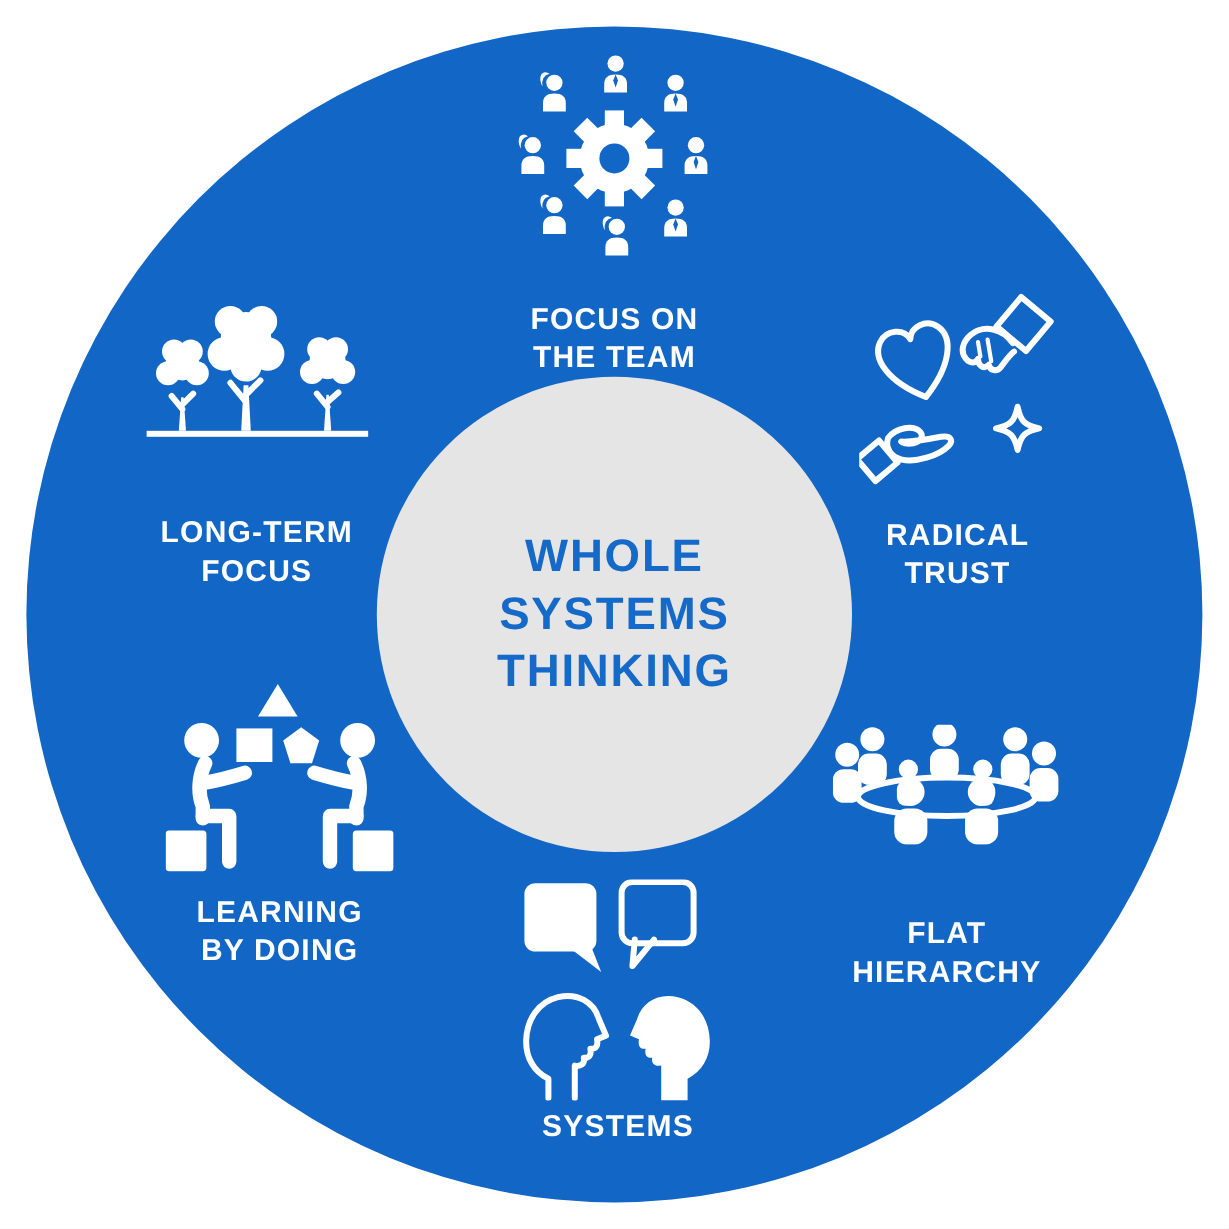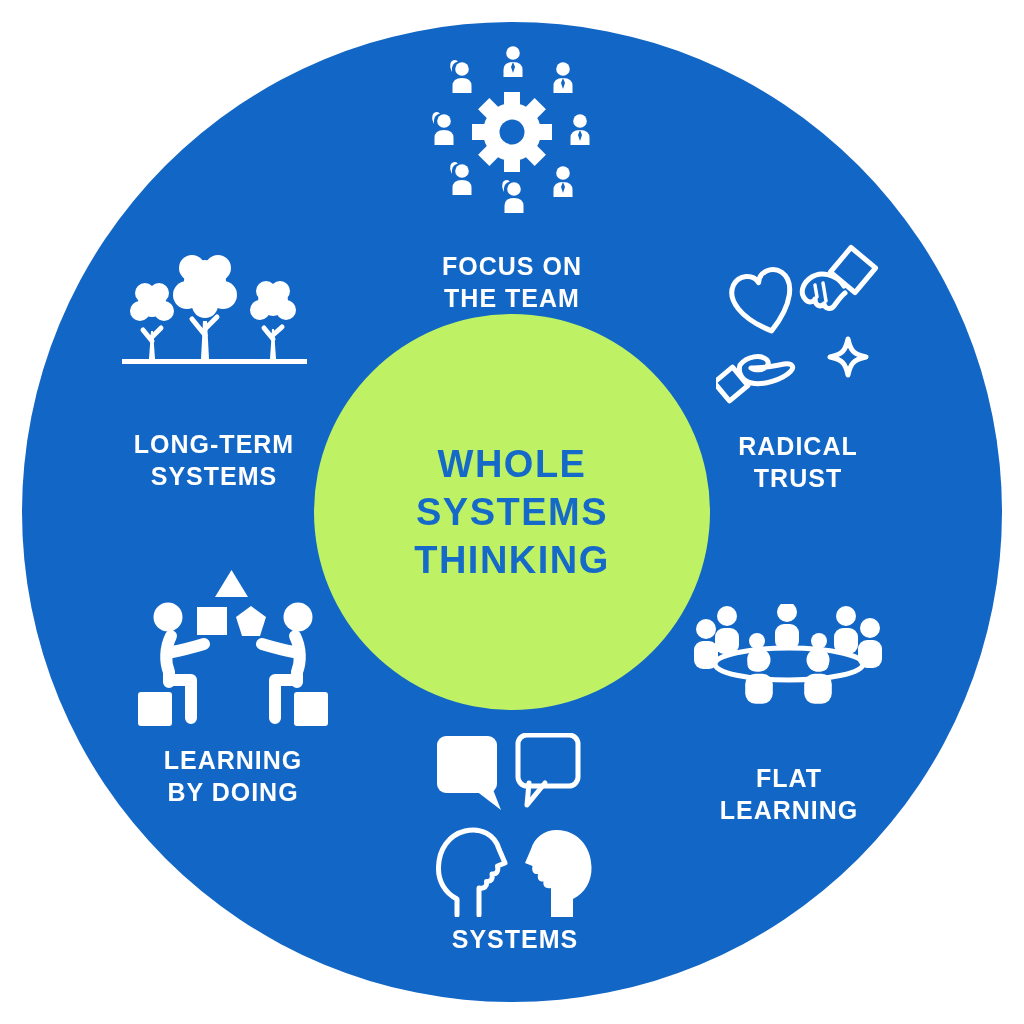--- a/index.html
+++ b/index.html
@@ -6,21 +6,21 @@
   .canvas{
     position:relative;width:1024px;height:1024px;background:#ffffff;
     overflow:hidden;font-family:"Liberation Sans",sans-serif;
   }
   .blue-circle{
     position:absolute;left:22px;top:22px;width:980px;height:980px;
     border-radius:50%;background:#1266c5;
   }
   .center-circle{
     position:absolute;left:314px;top:314px;width:396px;height:396px;
-    border-radius:50%;background:#bef264;
+    border-radius:50%;background:#e5e5e5;
     display:flex;align-items:center;justify-content:center;
   }
   .center-title{
     white-space:pre-line;text-align:center;color:#1569c9;
     font-size:38px;font-weight:bold;line-height:48px;letter-spacing:1.5px;
   }
   .spoke{position:absolute;display:flex;flex-direction:column;align-items:center;}
   .spoke svg{display:block;}
   .spoke .label{
     white-space:pre-line;text-align:center;color:#ffffff;
@@ -168,21 +168,21 @@
             <circle r="10"></circle>
             <rect x="-12" y="12" width="24" height="26" rx="9"></rect>
           </g>
         <g transform="translate(124,56) scale(1.15)">
             <circle r="10"></circle>
             <rect x="-12" y="12" width="24" height="26" rx="9"></rect>
           </g>
       </g>
     </svg>
     <div class="label">FLAT
-LEARNING</div>
+HIERARCHY</div>
   </div>
 
   <div class="spoke" id="item-dialogue">
     <svg width="160" height="184" viewBox="0 0 160 184">
 
       <g fill="#ffffff">
         <rect x="2" y="3" width="60" height="57" rx="9"></rect>
         <polygon points="36,54 66,77 57,54"></polygon>
       </g>
 
@@ -253,21 +253,21 @@
       <g fill="none" stroke="#ffffff" stroke-width="5" stroke-linecap="round">
         <path d="M 83 80 L 70 64"></path>
           <path d="M 83 74 L 95 62"></path>
         <path d="M 30 86 L 21 75"></path>
           <path d="M 30 82 L 39 73"></path>
         <path d="M 151 84 L 142 73"></path>
           <path d="M 151 80 L 160 72"></path>
       </g>
     </svg>
     <div class="label">LONG-TERM
-SYSTEMS</div>
+FOCUS</div>
   </div>
 
   <div class="center-circle">
     <div class="center-title">WHOLE
 SYSTEMS
 THINKING</div>
   </div>
 
 </div>
 

